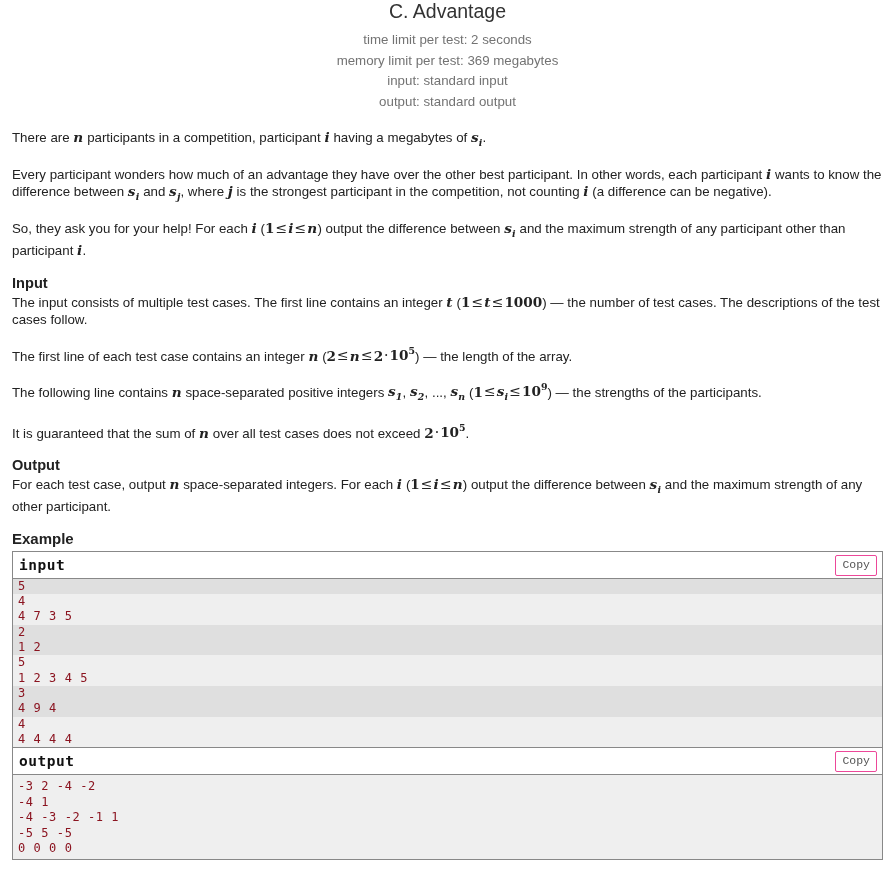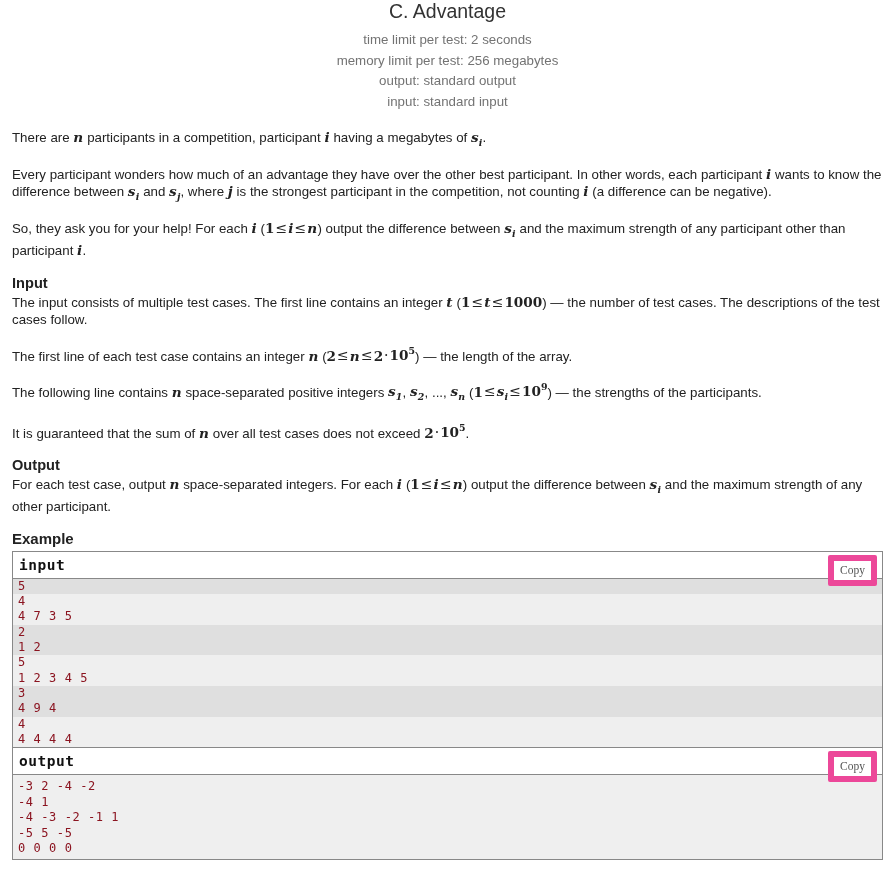--- a/index.html
+++ b/index.html
@@ -117,26 +117,26 @@
     color: #111111;
     position: absolute;
     left: 6px;
     top: 5px;
     letter-spacing: .5px;
   }
   .copy-btn {
     position: absolute;
     right: 5px;
     top: 3px;
-    font-family: Liberation Serif, serif;
+    font-family: Liberation Mono, monospace;
     font-size: 11.5px;
     line-height: 14px;
     color: #555555;
     background: #ffffff;
-    border: 6px solid #ec4899;
+    border: 1px solid #ec4899;
     border-radius: 2px;
     padding: 2px 6px 3px 6px;
     cursor: pointer;
   }
   .sample-body {
     font-family: "DejaVu Sans Mono", "Liberation Mono", monospace;
     font-size: 12px;
     line-height: 15.35px;
     color: #8b1420;
     padding: 0;
@@ -156,23 +156,23 @@
   .sample-box.second { border-top: none; }
 </style>
 </head>
 <body>
 
 <div class="problem-statement">
 
   <div class="header">
     <div class="title">C. Advantage</div>
     <div class="limit-line">time limit per test: 2 seconds</div>
-    <div class="limit-line">memory limit per test: 256 megabytes</div>
+    <div class="limit-line">memory limit per test: 369 megabytes</div>
+    <div class="limit-line">input: standard input</div>
     <div class="limit-line">output: standard output</div>
-    <div class="limit-line">input: standard input</div>
   </div>
 
   <div class="legend">
     <p><span>There are </span><span class="m">n</span><span> participants in a competition, participant </span><span class="m">i</span><span> having a megabytes of </span><span class="m"><span>s</span><sub>i</sub></span><span>.</span></p>
 
     <p><span>Every participant wonders how much of an advantage they have over the other best participant. In other words, each participant </span><span class="m">i</span><span> wants to know the difference between </span><span class="m"><span>s</span><sub>i</sub></span><span> and </span><span class="m"><span>s</span><sub>j</sub></span><span>, where </span><span class="m">j</span><span> is the strongest participant in the competition, not counting </span><span class="m">i</span><span> (a difference can be negative).</span></p>
 
     <p><span>So, they ask you for your help! For each </span><span class="m">i</span><span> (</span><span class="mn">1</span><span class="op">≤</span><span class="m">i</span><span class="op">≤</span><span class="m">n</span><span>)</span><span> output the difference between </span><span class="m"><span>s</span><sub>i</sub></span><span> and the maximum strength of any participant other than participant </span><span class="m">i</span><span>.</span></p>
   </div>
 

